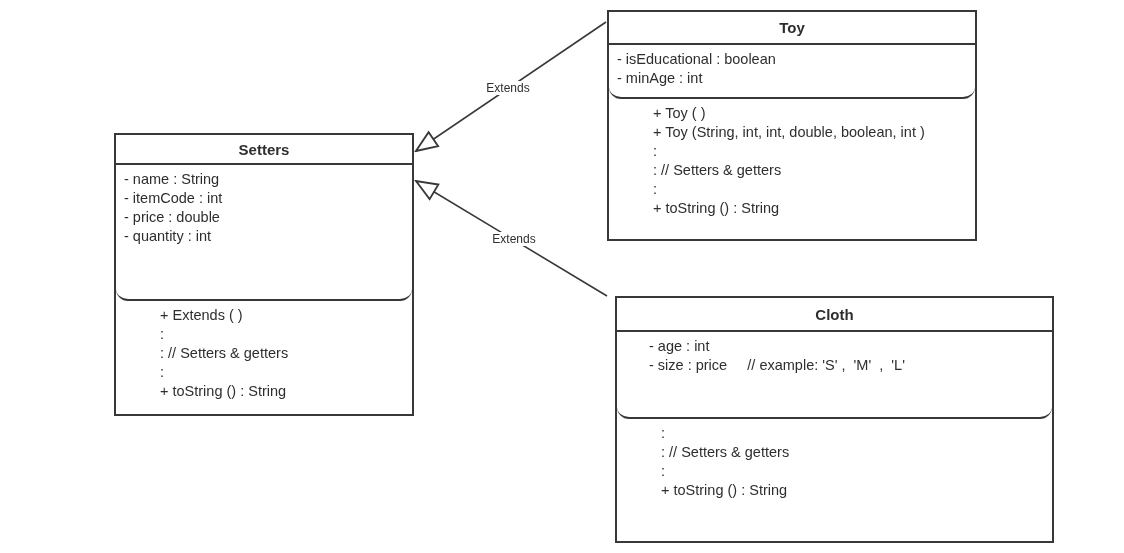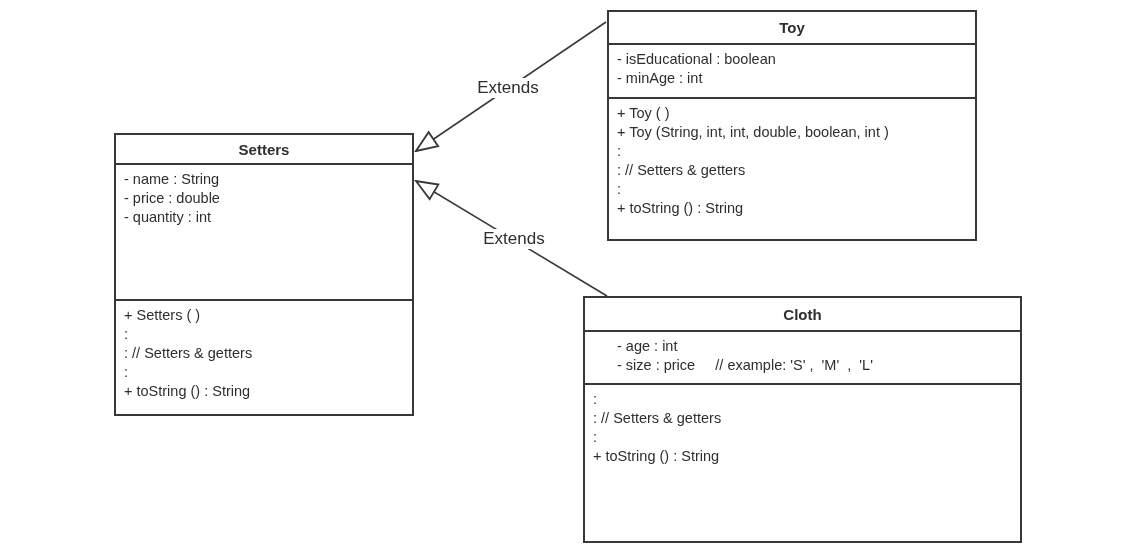--- a/index.html
+++ b/index.html
@@ -25,21 +25,21 @@
     width: 1124px;
     height: 553px;
   }
   .edges line { stroke: var(--stroke); stroke-width: 1.6; }
 
   .edge-label {
     position: absolute;
     transform: translate(-50%, -50%);
     background: var(--bg);
     padding: 0 4px;
-    font-size: 17px;
+    font-size: 12px;
     color: var(--text);
     white-space: nowrap;
   }
 
   .class-box {
     position: absolute;
     display: flex;
     flex-direction: column;
     background: var(--bg);
     border: 2px solid var(--stroke);
@@ -55,22 +55,22 @@
   }
   .compartment {
     flex: 0 0 auto;
     list-style: none;
     padding: 5px 8px;
     font-size: 14.5px;
     line-height: 19px;
     overflow: hidden;
   }
   .compartment li { white-space: pre; }
-  .attrs { border-bottom: 2px solid var(--stroke); }
-  .methods { flex: 1 1 auto; }
+  .attrs { border-bottom: 2px solid var(--stroke); border-radius: 12px; }
+  .methods { flex: 1 1 auto; margin-left: 36px; }
 </style>
 </head>
 <body>
 
 <div class="canvas">
 
   <svg class="edges" viewBox="0 0 1124 553" xmlns="http://www.w3.org/2000/svg">
     <defs>
       <marker id="hollowTriangle" markerUnits="userSpaceOnUse" markerWidth="26" markerHeight="22" viewBox="0 0 26 22" refX="24" refY="11" orient="auto">
         <path d="M 24 11 L 3 2.5 L 3 19.5 Z" fill="#ffffff" stroke="#383838" stroke-width="1.8"></path>
@@ -81,25 +81,26 @@
   </svg>
 
   <div class="edge-label" style="left:508px; top:88px;">Extends</div>
 
   <div class="edge-label" style="left:514px; top:239px;">Extends</div>
 
   <section class="class-box" style="left:114px; top:133px; width:300px; height:283px;">
     <header class="class-title" style="height:30px;">Setters</header>
     <ul class="compartment attrs" style="height:136px;">
         <li>- name : String</li>
+        <li>- itemCode : int</li>
         <li>- price : double</li>
         <li>- quantity : int</li>
       </ul>
     <ul class="compartment methods">
-        <li>+ Setters ( )</li>
+        <li>+ Extends ( )</li>
         <li>:</li>
         <li>: // Setters &amp; getters</li>
         <li>:</li>
         <li>+ toString () : String</li>
       </ul>
   </section>
 
   <section class="class-box" style="left:607px; top:10px; width:370px; height:231px;">
     <header class="class-title" style="height:33px;">Toy</header>
     <ul class="compartment attrs" style="height:54px;">
@@ -109,23 +110,23 @@
     <ul class="compartment methods">
         <li>+ Toy ( )</li>
         <li>+ Toy (String, int, int, double, boolean, int )</li>
         <li>:</li>
         <li>: // Setters &amp; getters</li>
         <li>:</li>
         <li>+ toString () : String</li>
       </ul>
   </section>
 
-  <section class="class-box" style="left:583px; top:296px; width:439px; height:247px;">
+  <section class="class-box" style="left:615px; top:296px; width:439px; height:247px;">
     <header class="class-title" style="height:34px;">Cloth</header>
-    <ul class="compartment attrs" style="height:53px;padding-left:32px;">
+    <ul class="compartment attrs" style="height:87px;padding-left:32px;">
         <li>- age : int</li>
         <li>- size : price     // example: 'S' ,  'M'  ,  'L'</li>
       </ul>
     <ul class="compartment methods">
         <li>:</li>
         <li>: // Setters &amp; getters</li>
         <li>:</li>
         <li>+ toString () : String</li>
       </ul>
   </section>

